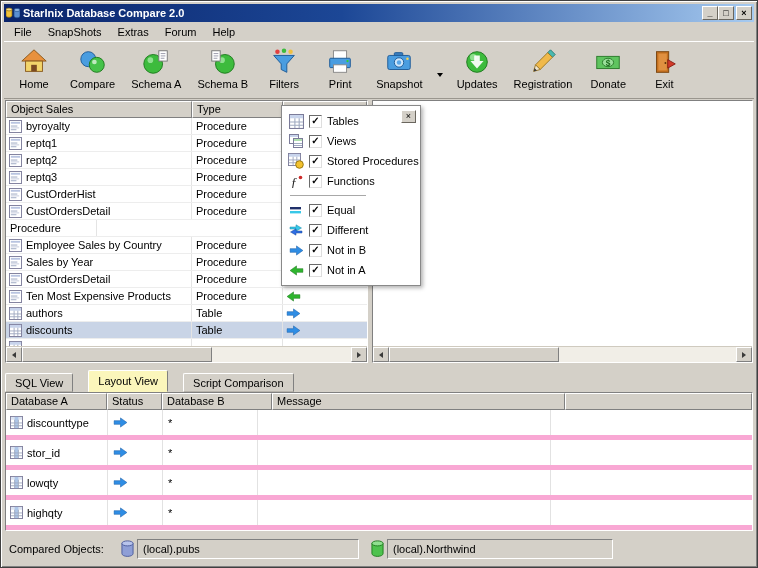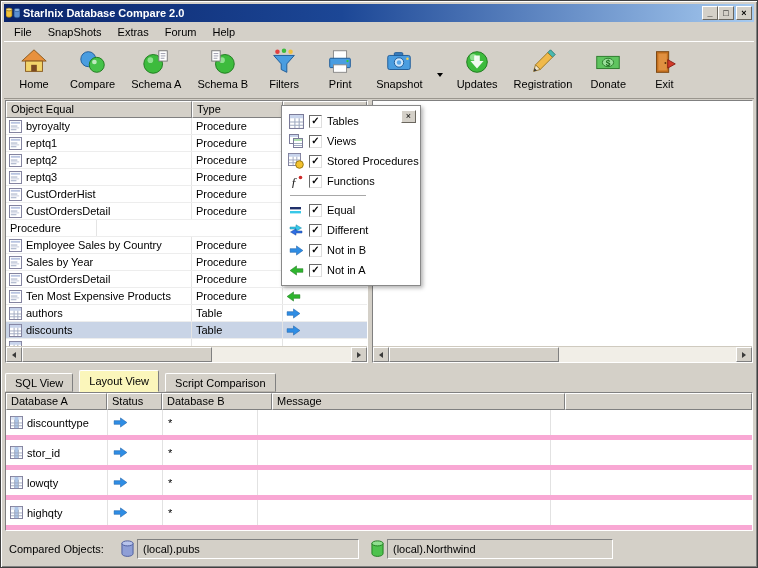--- a/index.html
+++ b/index.html
@@ -60,21 +60,21 @@
   .popup-close{position:absolute;top:4px;right:4px;width:15px;height:13px;background:#d4d0c8;border:1px solid;border-color:#fff #6a665e #6a665e #fff;font-size:9px;line-height:9px;text-align:center;padding:0;font-family:"Liberation Sans",sans-serif}
   .fitem{display:flex;align-items:center;height:20px;padding-left:6px}
   .ficon{width:16px;height:16px;flex:none;display:flex;align-items:center;justify-content:center}
   .fcheck{width:11px;height:11px;margin:0 5px;background:#fff;border:1px solid;border-color:#6a6a6a #dedede #dedede #6a6a6a;display:inline-flex;align-items:center;justify-content:center;flex:none}
   .fcheck.checked::after{content:"✓";font-size:10px;font-weight:bold;line-height:1;margin-top:-1px}
   .flabel{white-space:nowrap}
   .fsep{height:1px;background:#a8a8a8;margin:4px 0 4px 8px;width:76px}
 
   
   .tabstrip{position:absolute;left:4px;top:369px;height:22px;display:flex;align-items:flex-end;z-index:2}
-  .tab{height:19px;line-height:18px;padding:0 9px;background:#d4d0c8;border:1px solid;border-color:#fff #808080 #b8b4ac #fff;border-radius:2px 2px 0 0;box-sizing:border-box;margin-right:6px;white-space:nowrap}
+  .tab{height:19px;line-height:18px;padding:0 9px;background:#d4d0c8;border:1px solid;border-color:#fff #808080 #b8b4ac #fff;border-radius:2px 2px 0 0;box-sizing:border-box;margin-right:15px;white-space:nowrap}
   .tab.active{height:22px;line-height:20px;background:#fbf6bb;border-bottom:1px solid #fbf6bb}
 
   
   .bottom-table{position:absolute;left:4px;top:391px;right:4px;height:139px;background:#fff;border:1px solid;border-color:#808080 #fff #fff #808080;box-sizing:border-box;overflow:hidden}
   .bheader{display:flex;height:17px;position:relative;z-index:2}
   .bheader .c1{width:101px}.bheader .c2{width:55px}.bheader .c3{width:110px}.bheader .c4{width:293px}.bheader .c5{flex:1}
   .vline{position:absolute;top:17px;bottom:0;width:1px;background:#e2e2e2;z-index:0}
   .clist{position:absolute;left:0;top:17px;right:0;bottom:0;z-index:1}
   .crow{display:flex;height:30px;align-items:center;border-bottom:5px solid #f9a8d4;box-sizing:border-box}
   .cc1{width:101px;display:flex;align-items:center;padding-left:3px;box-sizing:border-box;white-space:nowrap;overflow:hidden;height:100%}
@@ -280,21 +280,21 @@
         </svg>
       </span>
       <span class="tlabel">Exit</span>
     </button>
   </div>
 
   <div class="main">
 
     <div class="left-panel">
       <div class="lheader">
-        <div class="hcell c1">Object Equal</div>
+        <div class="hcell c1">Object Sales</div>
         <div class="hcell c2">Type</div>
         <div class="hcell c3"></div>
       </div>
 
       <div class="olist">
         <div class="orow" data-status="">
             <div class="c-name">
               <svg class="row-icon" viewBox="0 0 14 14">
                 <use href="#sym-procedure"></use>
               </svg>

